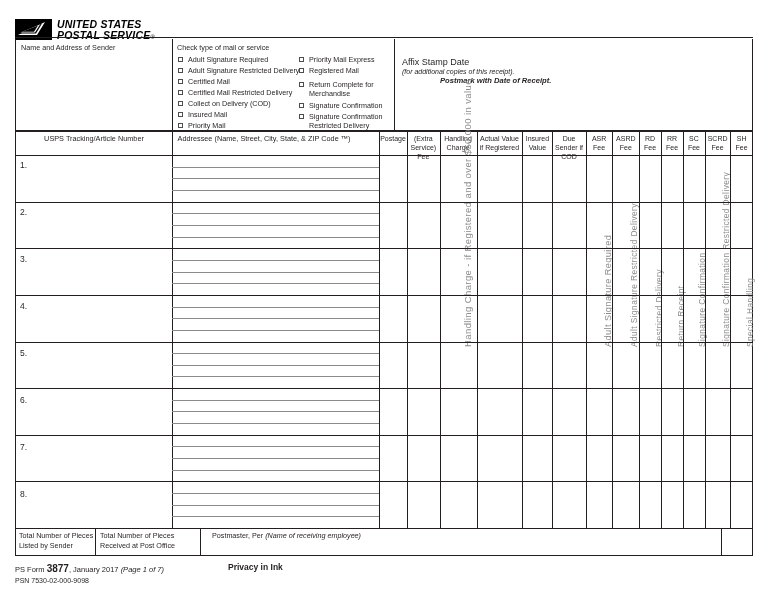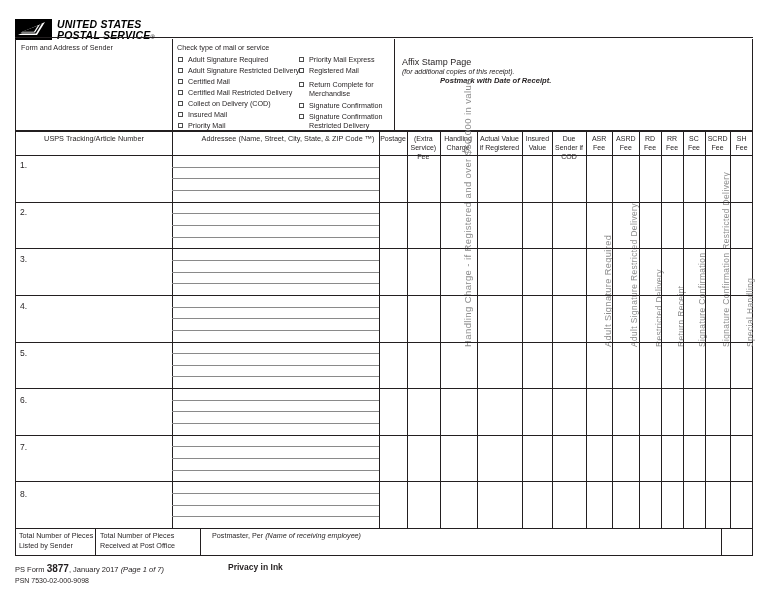--- a/index.html
+++ b/index.html
@@ -207,21 +207,21 @@
         <span class="logo-l2"><span>POSTAL SERVICE</span><span class="logo-reg">®</span></span>
       </span>
     </div>
   </div>
   <div class="hdr-rule"></div>
 
   <div class="box" id="top-band"></div>
   <div class="vline" style="left:172px; top:39px; height:92px;"></div>
   <div class="vline" style="left:394px; top:39px; height:92px;"></div>
 
-  <div class="lbl sender-lbl">Form and Address of Sender</div>
+  <div class="lbl sender-lbl">Name and Address of Sender</div>
   <div class="lbl check-lbl">Check type of mail or service</div>
 
   <div class="cbrow" style="left:178px; top:55px;">
       <span class="cbox"></span>
       <span class="cbtxt">Adult Signature Required</span>
     </div>
   <div class="cbrow" style="left:178px; top:66px;">
       <span class="cbox"></span>
       <span class="cbtxt">Adult Signature Restricted Delivery</span>
     </div>
@@ -263,29 +263,29 @@
       <span class="cbox"></span>
       <span class="cbtxt">Signature Confirmation</span>
     </div>
   <div class="cbrow" style="left:299px; top:112px;">
       <span class="cbox"></span>
       <span class="cbtxt">Signature Confirmation
 Restricted Delivery</span>
     </div>
 
   <div class="stamp-block">
-    <div class="stamp-t1">Affix Stamp Page</div>
+    <div class="stamp-t1">Affix Stamp Date</div>
     <div class="stamp-t2">(for additional copies of this receipt).</div>
     <div class="stamp-t3">Postmark with Date of Receipt.</div>
   </div>
 
   <div class="box" id="grid"></div>
 
   <div class="colhdr colhdr-wide" style="left:16px;  width:156px;">USPS Tracking/Article Number</div>
-  <div class="colhdr colhdr-wide" style="left:185px; width:206px;">Addressee (Name, Street, City, State, &amp; ZIP Code ™)</div>
+  <div class="colhdr colhdr-wide" style="left:161px; width:206px;">Addressee (Name, Street, City, State, &amp; ZIP Code ™)</div>
 
   <div class="colhdr" style="left: 379px; width: 28.05px; white-space: pre-line;">Postage</div>
   <div class="colhdr" style="left: 407.05px; width: 32.5914px; white-space: pre-line;">(Extra
 Service)
 Fee</div>
   <div class="colhdr" style="left: 439.641px; width: 36.8657px; white-space: pre-line;">Handling
 Charge</div>
   <div class="colhdr" style="left: 476.507px; width: 45.9486px; white-space: pre-line;">Actual Value
 if Registered</div>
   <div class="colhdr" style="left: 522.456px; width: 29.92px; white-space: pre-line;">Insured

